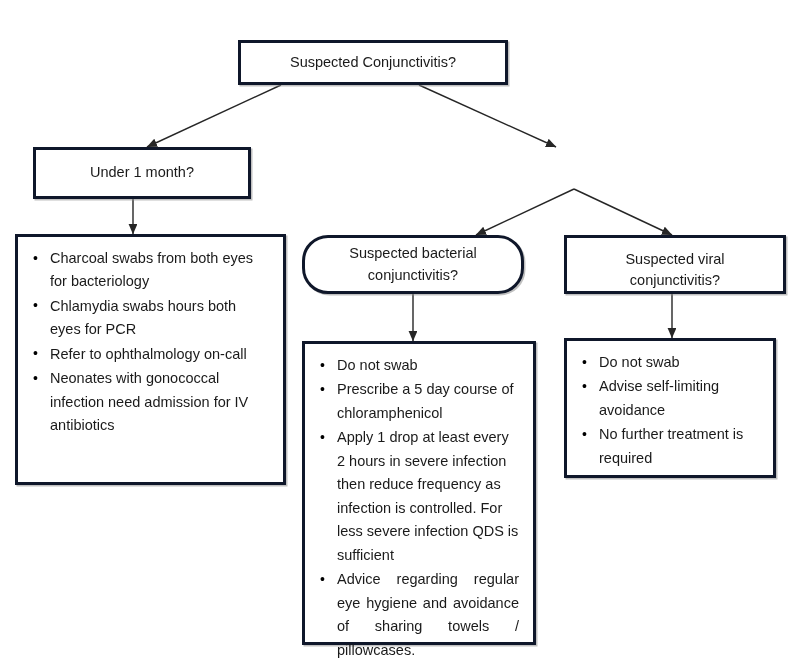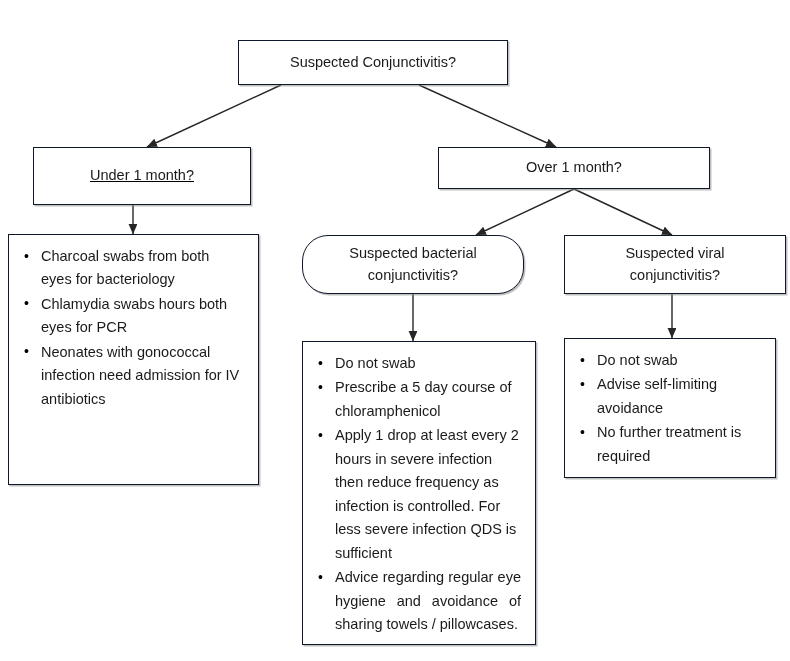--- a/index.html
+++ b/index.html
@@ -24,21 +24,21 @@
     left: 0;
     top: 0;
     width: 790px;
     height: 661px;
     pointer-events: none;
   }
   .node {
     position: absolute;
     box-sizing: border-box;
     background: #ffffff;
-    border: 1px solid #0f172a;
+    border: 3px solid #0f172a;
     box-shadow: 1.5px 1.5px 0 0 rgba(140,140,140,0.55);
   }
   .node.decision {
     display: flex;
     align-items: center;
     justify-content: center;
     text-align: center;
   }
   .node-label {
     font-size: 14.5px;
@@ -102,46 +102,44 @@
 
     <line x1="413" y1="294" x2="413" y2="341" stroke="#262626" stroke-width="1.4" marker-end="url(#arrowhead)"></line>
 
     <line x1="672" y1="294" x2="672" y2="338" stroke="#262626" stroke-width="1.4" marker-end="url(#arrowhead)"></line>
   </svg>
 
   <div class="node decision" style="left:238px; top:40px; width:270px; height:45px;">
     <div class="node-label">Suspected Conjunctivitis?</div>
   </div>
 
-  <div class="node decision" style="left:33px; top:147px; width:218px; height:58px;text-decoration:underline;">
+  <div class="node decision" style="left:33px; top:147px; width:218px; height:52px;">
     <div class="node-label">Under 1 month?</div>
   </div>
 
-  <div class="node decision" style="left:438px; top:147px; width:272px; height:42px;">
-    <div class="node-label">Over 1 month?</div>
-  </div>
 
   <div class="node decision" style="left:302px; top:235px; width:222px; height:59px;border-radius:26px;">
     <div class="node-label">
       <span>Suspected bacterial</span><br>
       <span>conjunctivitis?</span>
     </div>
   </div>
 
-  <div class="node decision" style="left:564px; top:235px; width:222px; height:59px;">
+  <div class="node decision" style="left:564px; top:235px; width:222px; height:59px;align-items:flex-end;">
     <div class="node-label">
       <span>Suspected viral</span><br>
       <span>conjunctivitis?</span>
     </div>
   </div>
 
-  <div class="node list" style="left:8px; top:234px; width:251px; height:251px;">
+  <div class="node list" style="left:15px; top:234px; width:271px; height:251px;">
     <ul class="bullets">
       <li>Charcoal swabs from both eyes for bacteriology</li>
       <li>Chlamydia swabs hours both eyes for PCR</li>
+      <li>Refer to ophthalmology on-call</li>
       <li>Neonates with gonococcal infection need admission for IV antibiotics</li>
     </ul>
   </div>
 
   <div class="node list" style="left:302px; top:341px; width:234px; height:304px;">
     <ul class="bullets">
       <li>Do not swab</li>
       <li>Prescribe a 5 day course of chloramphenicol</li>
       <li>Apply 1 drop at least every 2 hours in severe infection then reduce frequency as infection is controlled. For less severe infection QDS is sufficient</li>
       <li class="justify">Advice regarding regular eye hygiene and avoidance of sharing towels / pillowcases.</li>

